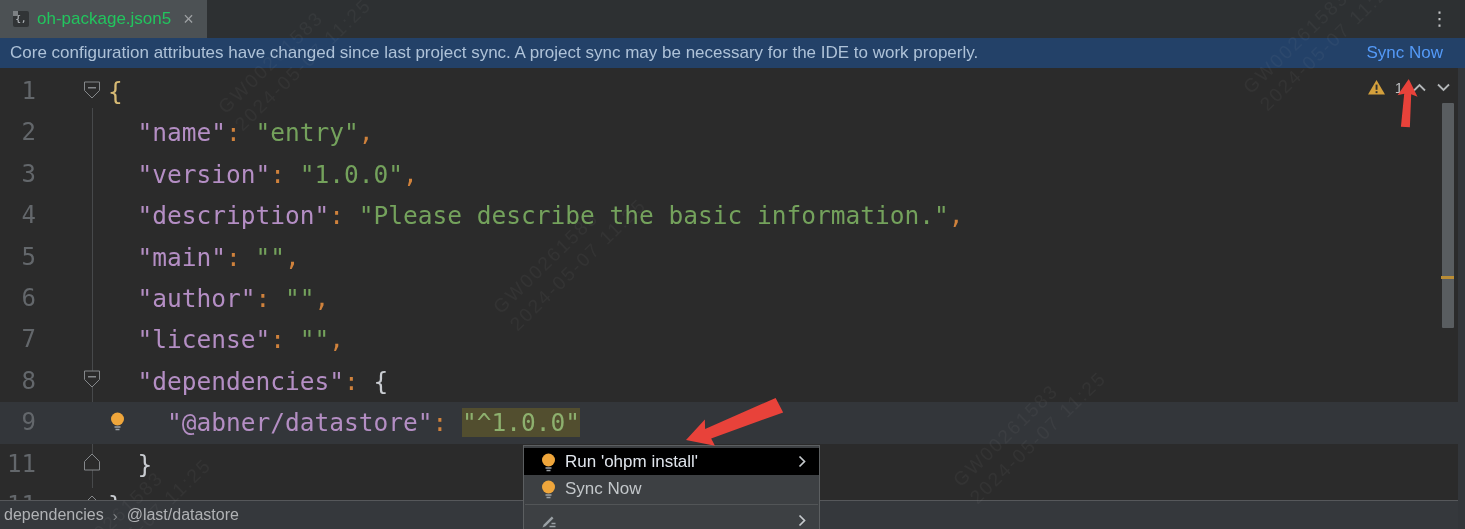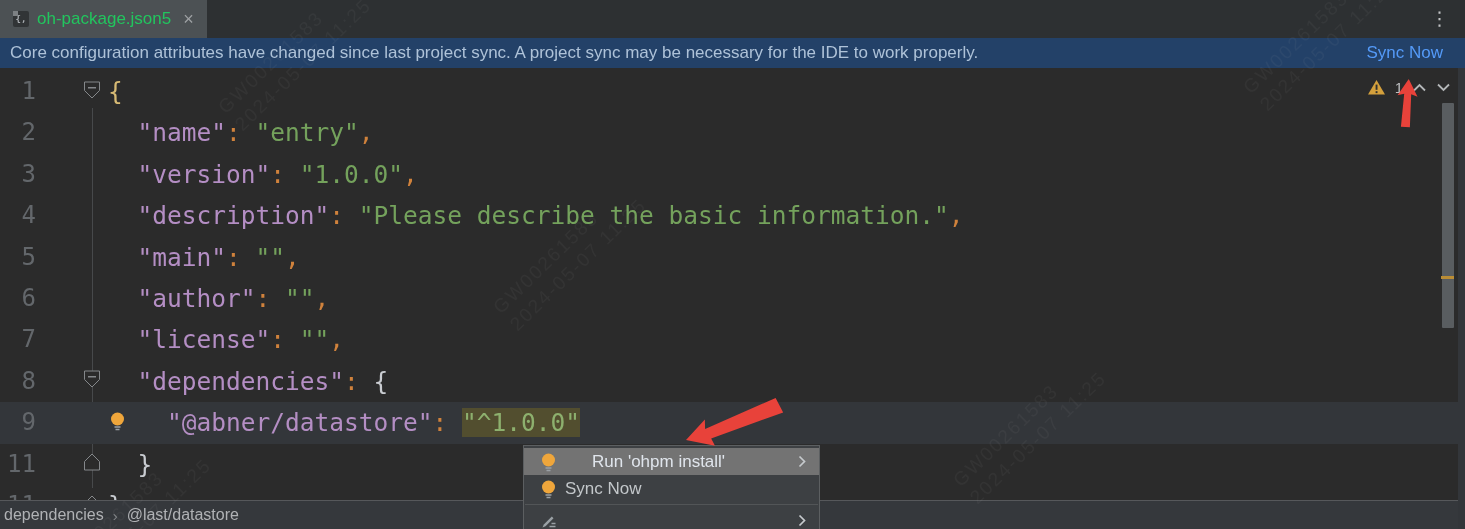--- a/index.html
+++ b/index.html
@@ -48,21 +48,21 @@
   .crumbs{position:absolute;left:0;top:500px;width:1458px;height:29px;background:#35383c;
           border-top:1px solid #56585b;box-sizing:border-box;display:flex;align-items:center;
           padding-left:4px;gap:9px;z-index:30;}
   .crumb{font-size:16px;color:#b0b2b5;cursor:pointer;}
   .crumb-sep{font-size:15px;color:#7f8285;}
 
   
   .menu{position:absolute;left:523px;top:445px;width:297px;background:#3d4043;
         border:1px solid #5c5f61;box-sizing:border-box;padding:2px 0;z-index:100;}
   .mi{display:flex;align-items:center;height:27px;cursor:pointer;}
-  .mi.sel{background:#737373;gap:27px;}
+  .mi.sel{background:#000000;}
   .mi-icon{margin-left:16px;width:17px;display:flex;justify-content:center;}
   .mi-label{margin-left:8px;font-size:17px;color:#c3c7ca;}
   .mi.sel .mi-label{color:#e0e5ec;}
   .mi-arrow{margin-left:auto;margin-right:13px;display:flex;}
   .menu-sep{height:1px;background:#525557;margin:2px 1px;}
 
   
   .arrow{position:absolute;z-index:110;}
   #arrow-up{left:1394px;top:79px;transform:rotate(4deg);}
   #arrow-left{left:686px;top:423px;transform-origin:0 17px;transform:rotate(-17deg);}

